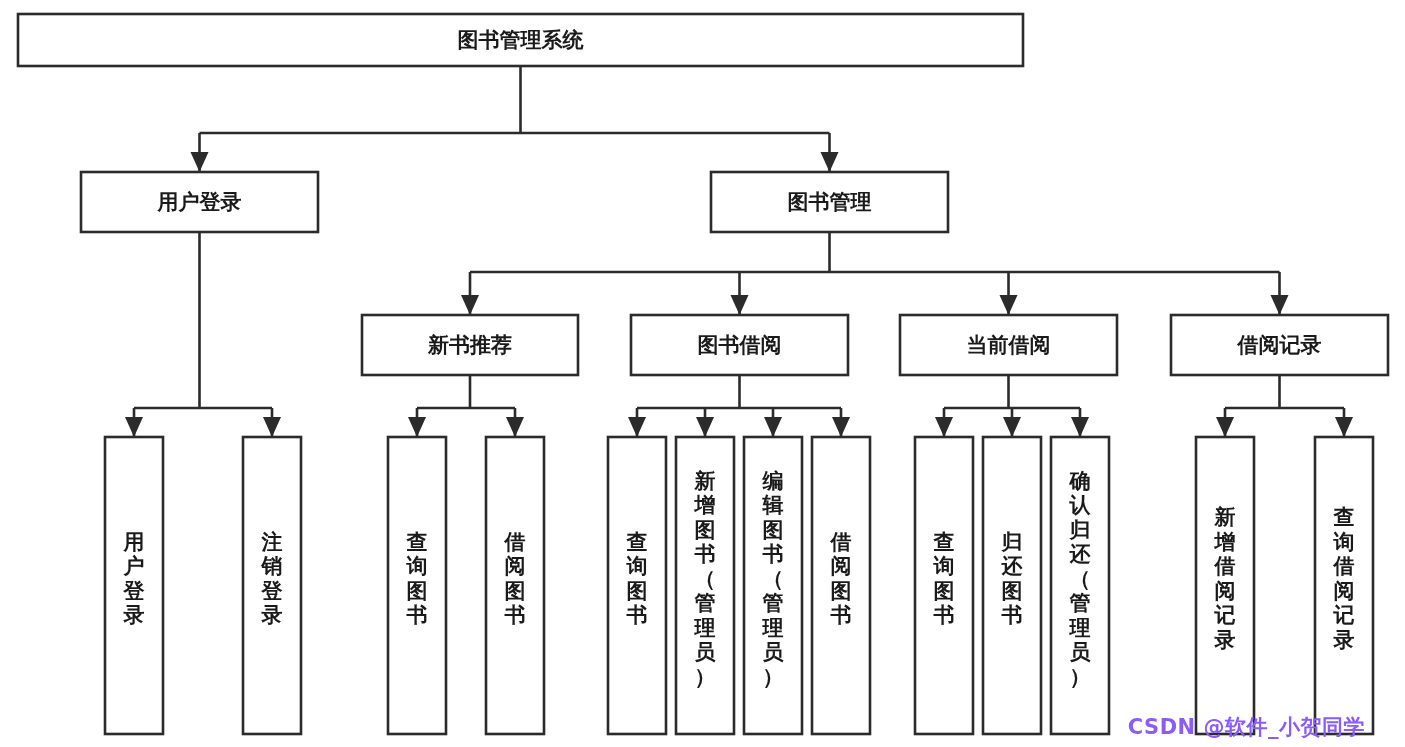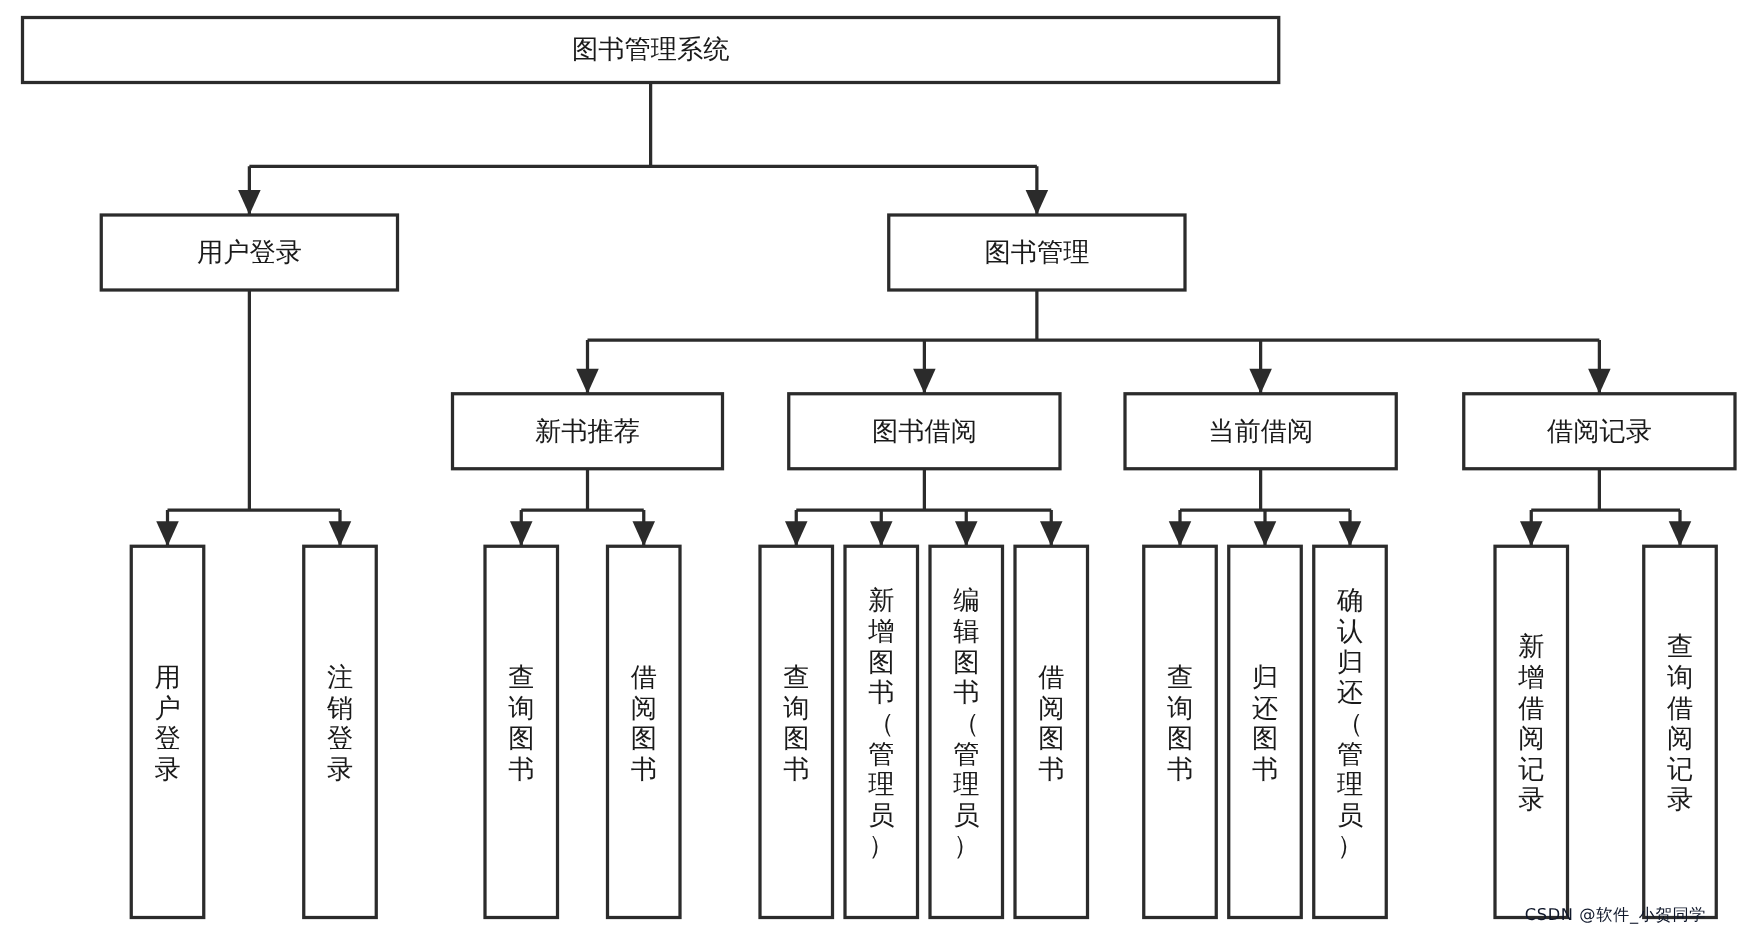--- a/index.html
+++ b/index.html
@@ -12,20 +12,21 @@
     width: 1405px;
     height: 747px;
     overflow: hidden;
     font-family: "DejaVu Sans", "Liberation Sans", sans-serif;
   }
   #diagram-root {
     position: relative;
     width: 1379px;
     height: 747px;
     background: #ffffff;
+    font-weight: bold;
   }
   svg#tree-svg {
     position: absolute;
     left: 0;
     top: 0;
     width: 1405px;
     height: 747px;
     display: block;
   }
   .node-box {
@@ -53,22 +54,22 @@
   .node-label-vertical {
     fill: #1a1a1a;
     font-family: "DejaVu Sans", "Liberation Sans", sans-serif;
     font-size: 21px;
     text-anchor: middle;
   }
   .watermark {
     position: absolute;
     right: 14px;
     bottom: 6px;
-    color: #0f172a;
-    font-size: 13px;
+    color: #8b5cf6;
+    font-size: 21px;
     font-family: "DejaVu Sans", "Liberation Sans", sans-serif;
     letter-spacing: 0.5px;
     white-space: nowrap;
     user-select: none;
   }
 </style>
 </head>
 <body>
 
 <div id="diagram-root">

